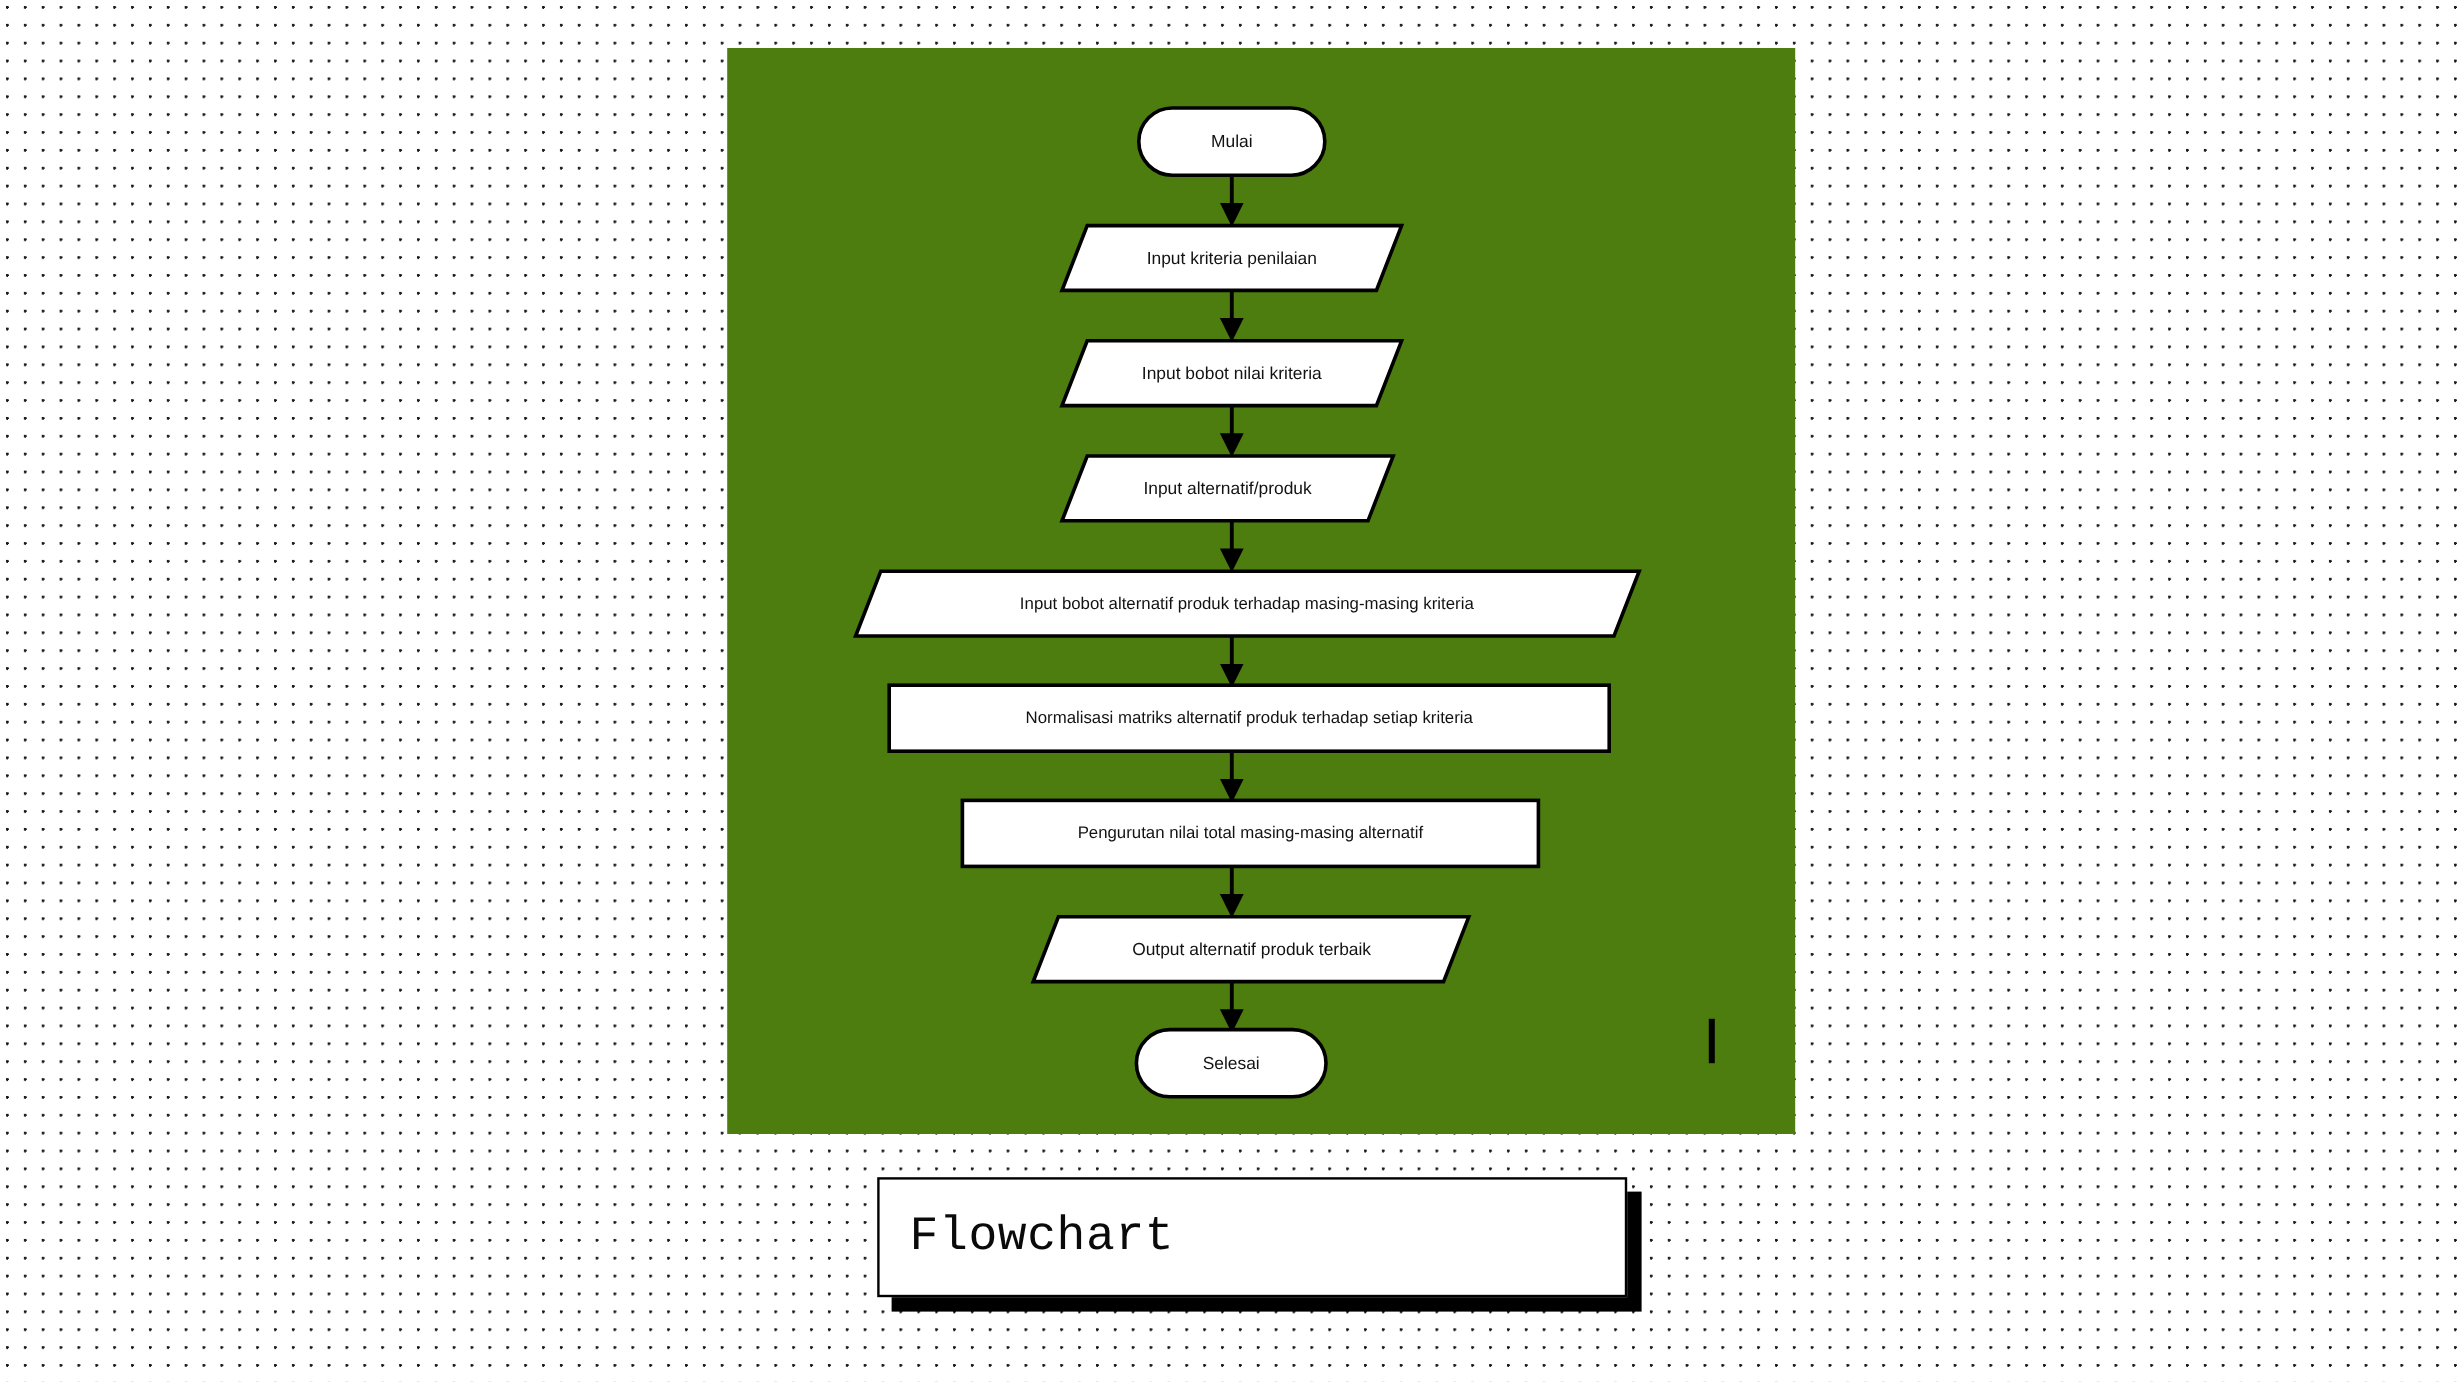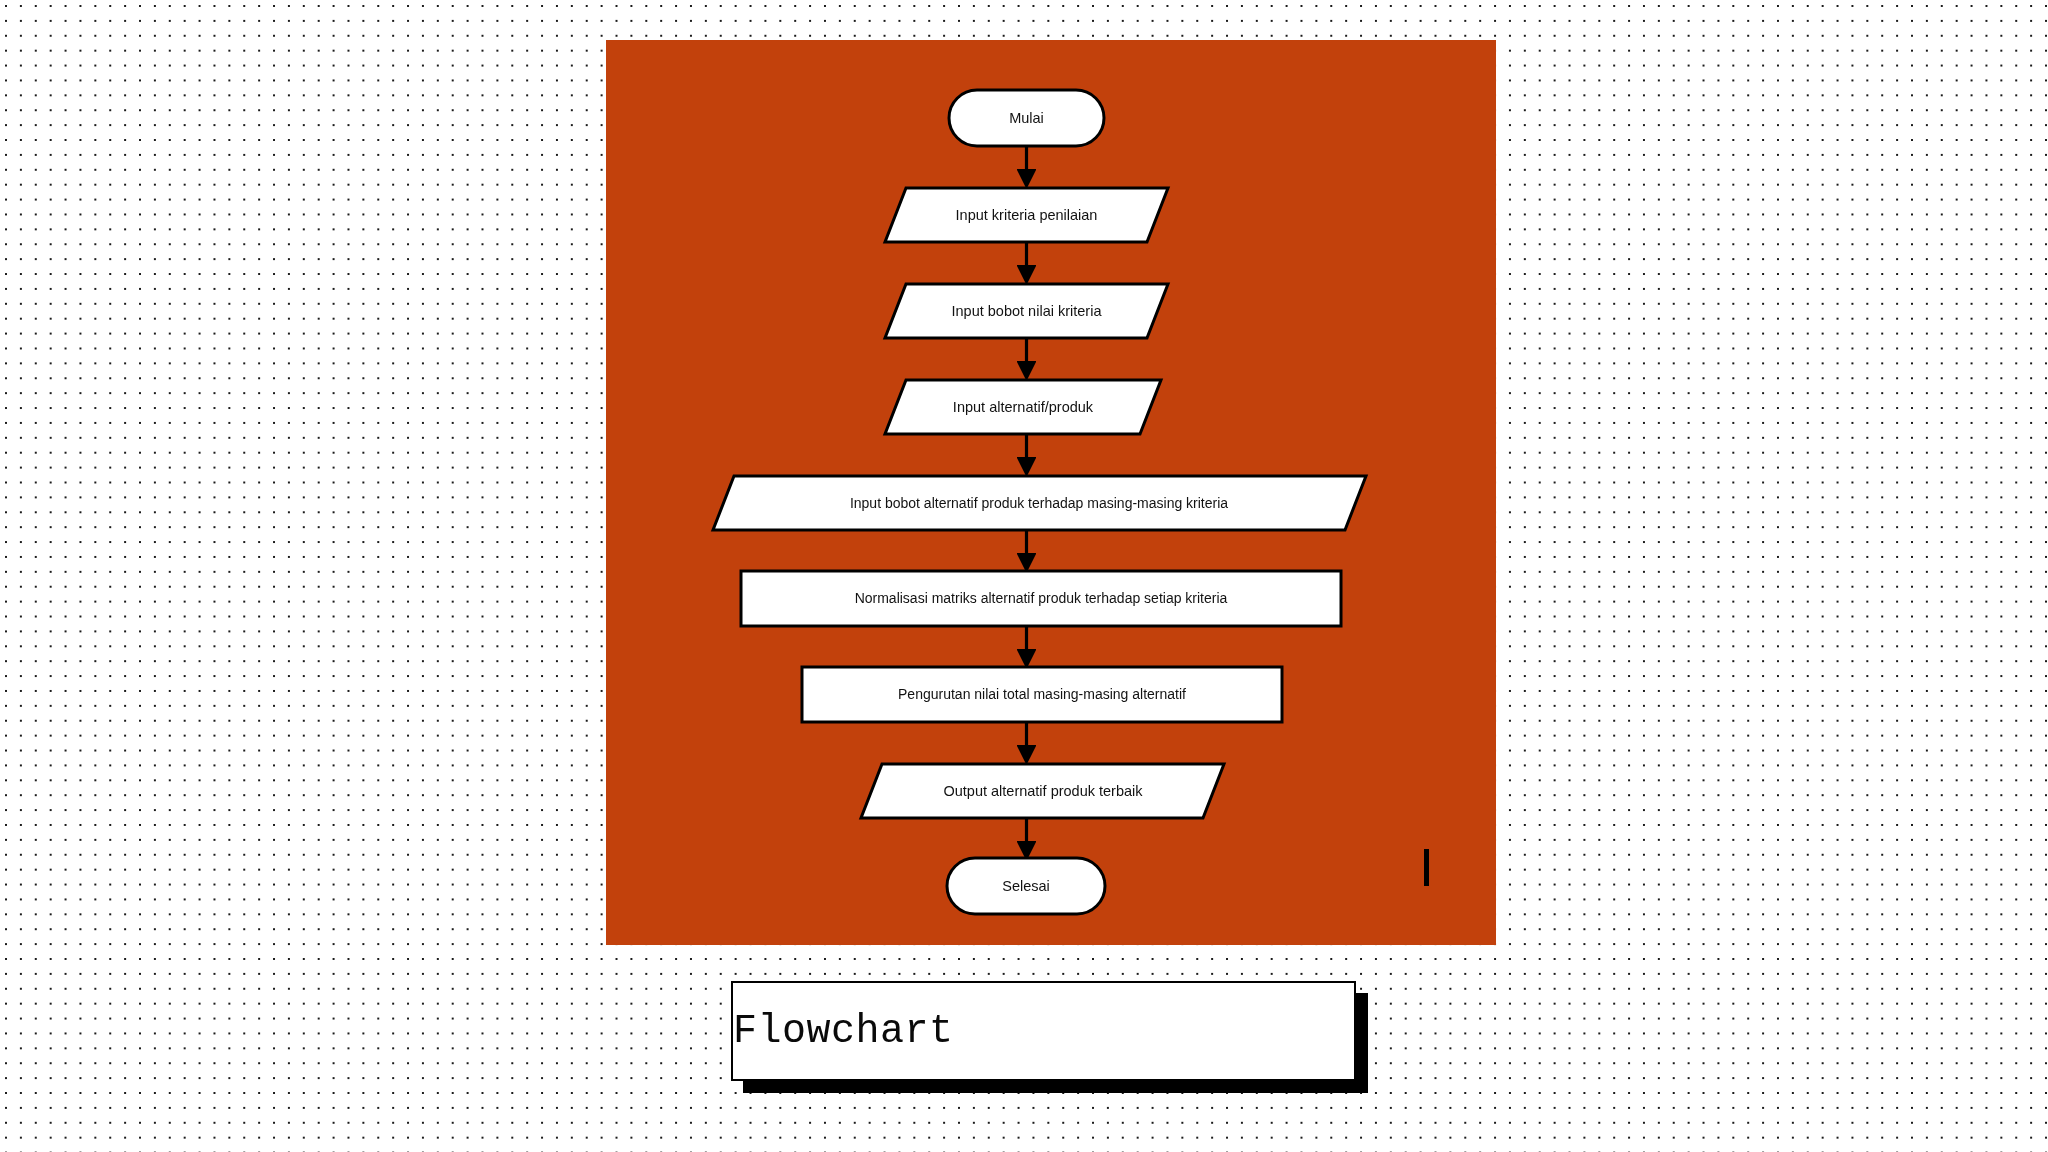--- a/index.html
+++ b/index.html
@@ -29,21 +29,21 @@
     background-position: 5px 5px;
   }
 
   
   #flowchart-image {
     position: absolute;
     left: 606px;
     top: 40px;
     width: 890px;
     height: 905px;
-    background: #c2410c;
+    background: #4d7c0f;
   }
 
   #flowchart-svg {
     position: absolute;
     left: 0;
     top: 0;
     width: 890px;
     height: 905px;
     display: block;
   }
@@ -108,20 +108,21 @@
     background: #ffffff;
     border: 2px solid #000000;
     box-sizing: border-box;
     display: flex;
     align-items: center;
   }
   #caption-text {
     font-family: "Liberation Mono", monospace;
     font-size: 40px;
     color: #0a0a0a;
+    padding-left: 25px;
     letter-spacing: 0.5px;
     white-space: pre;
   }
 </style>
 </head>
 <body>
 
 <div id="grid-background"></div>
 
 <div id="flowchart-image">

